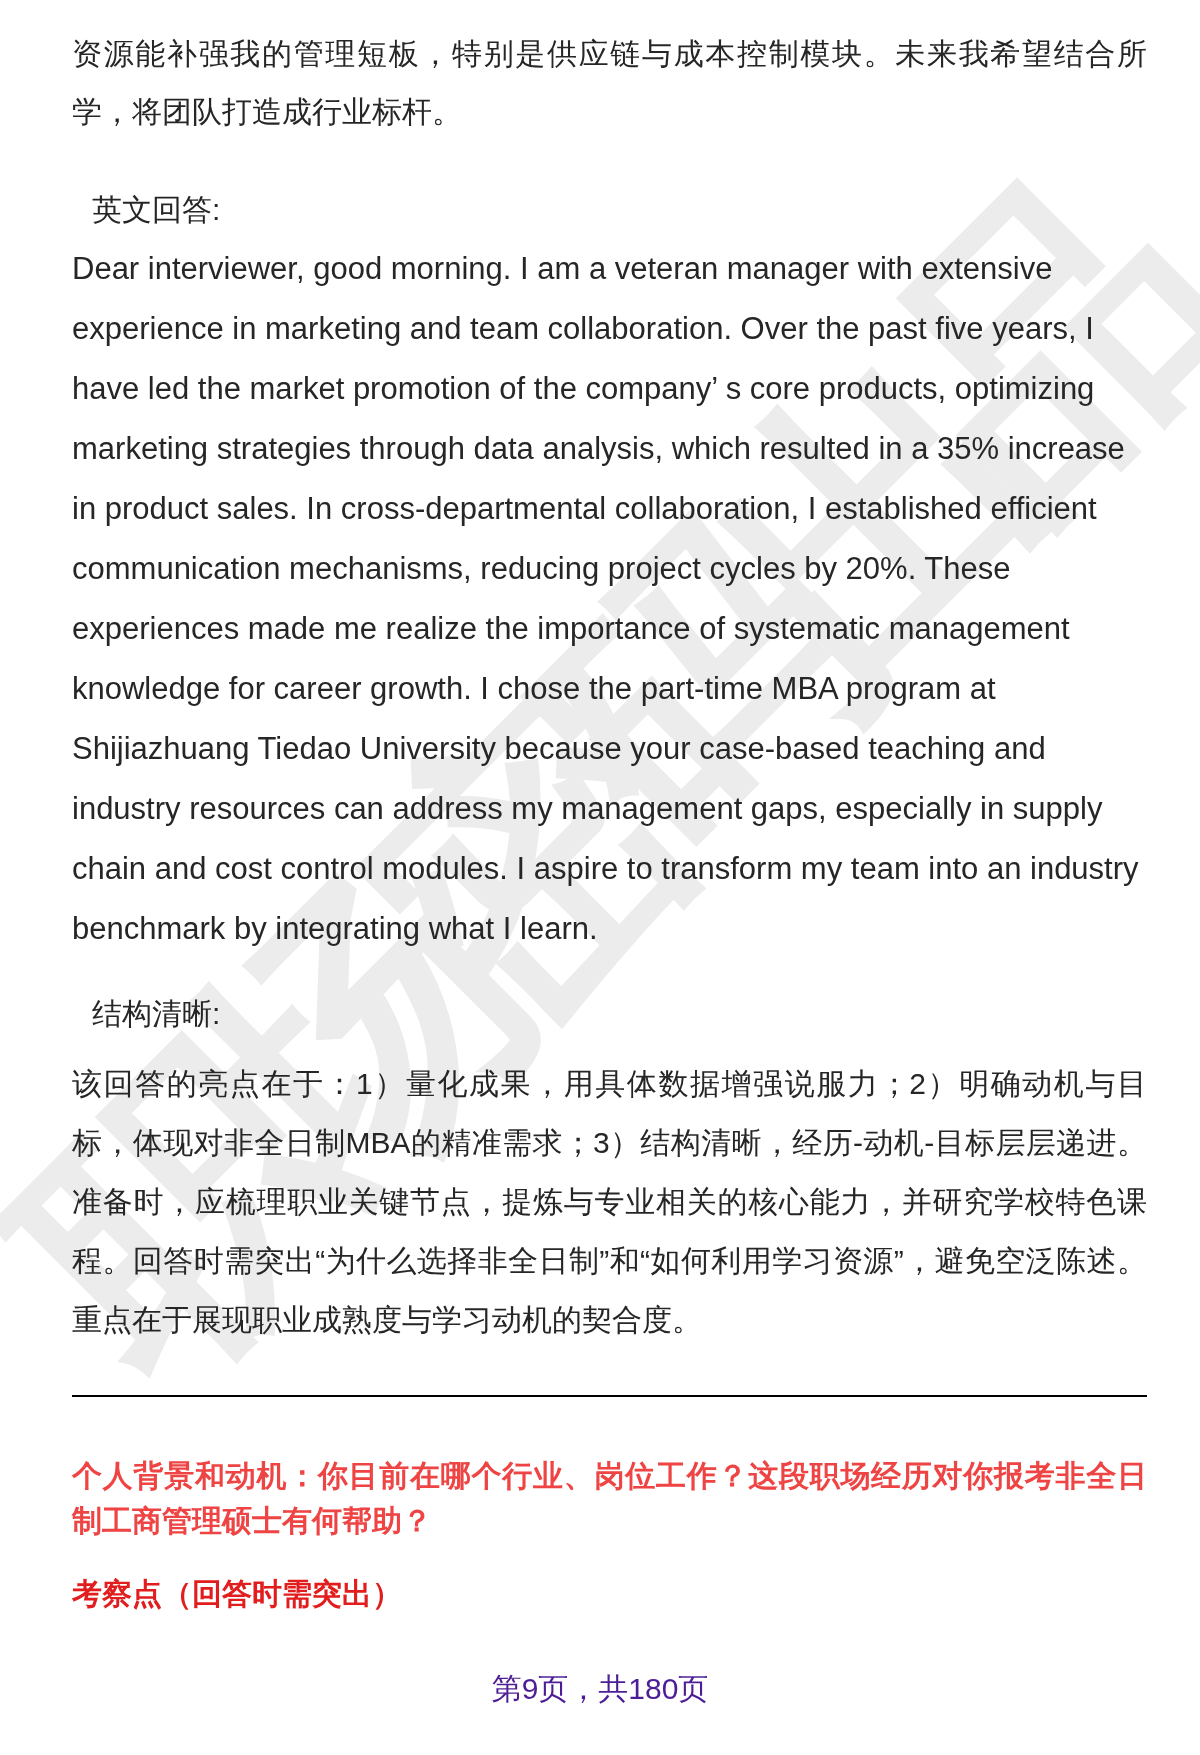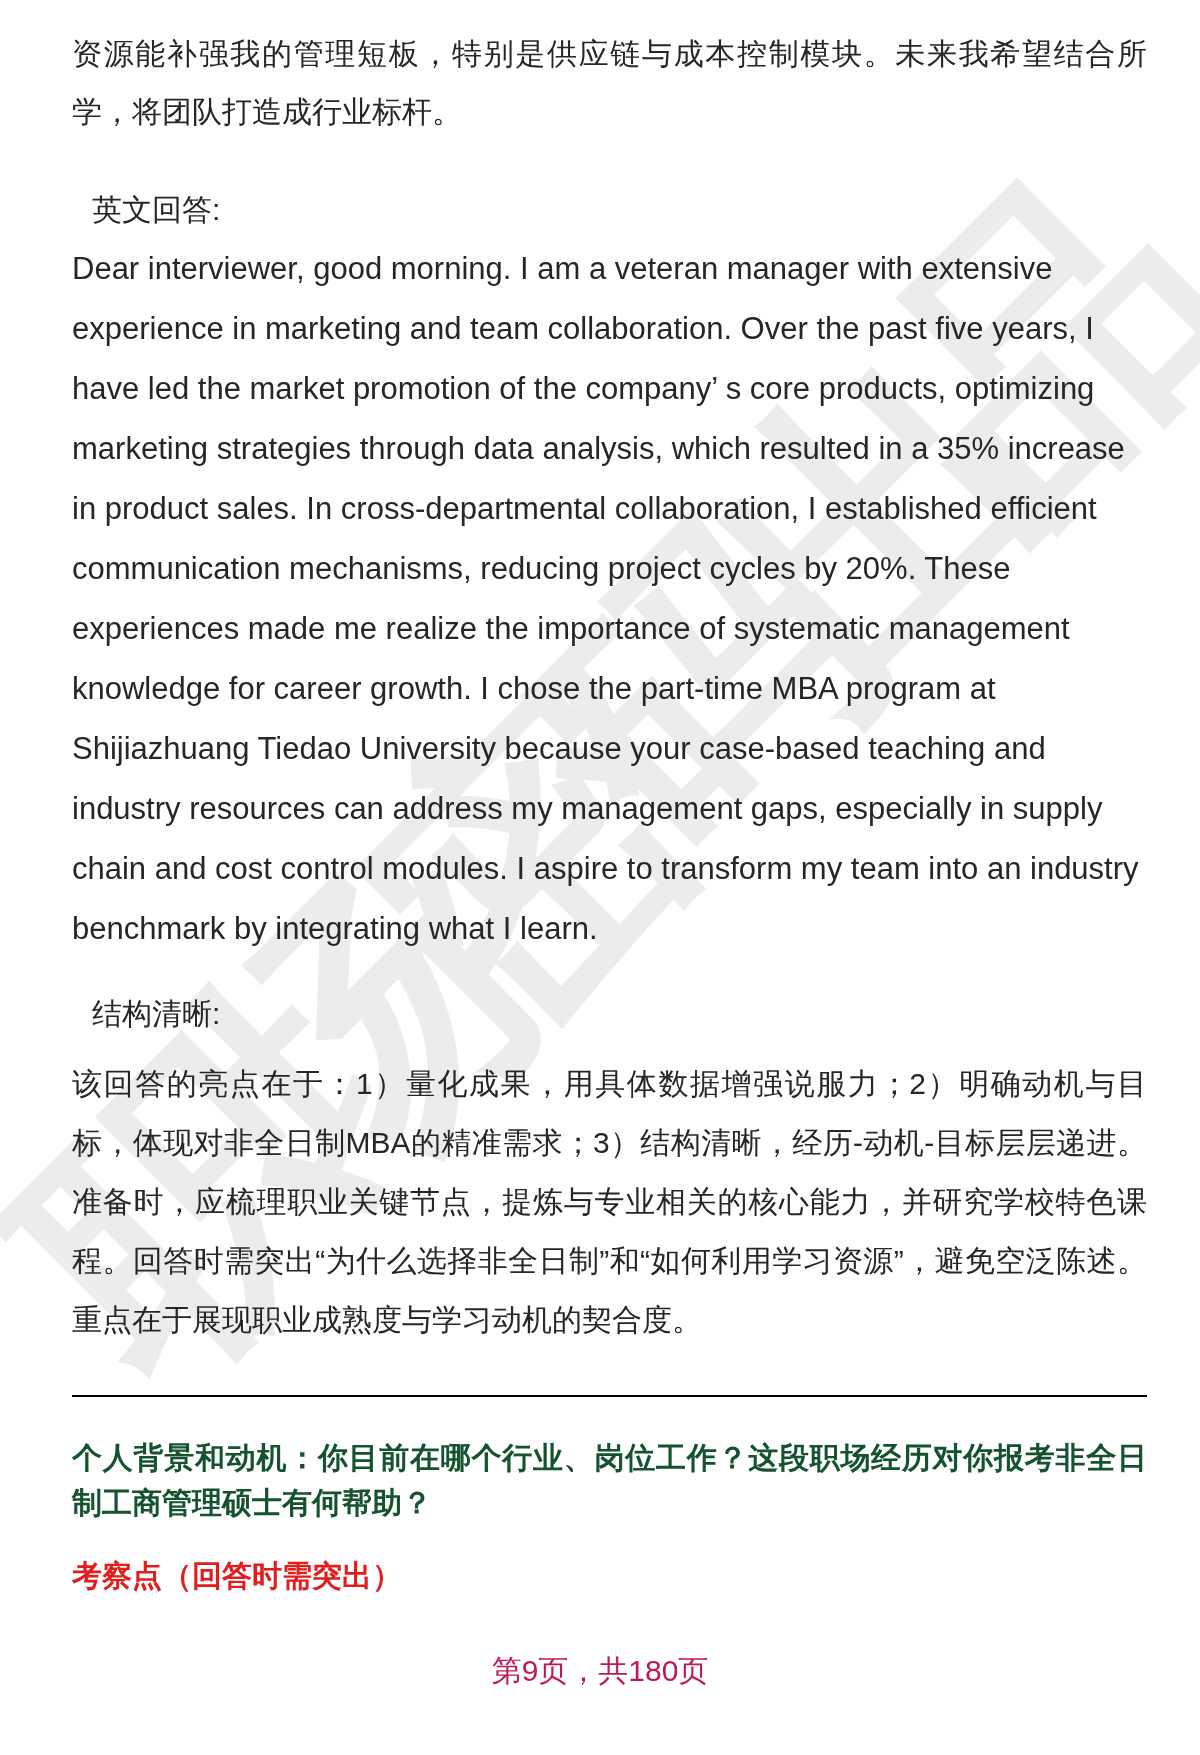--- a/index.html
+++ b/index.html
@@ -53,42 +53,42 @@
   }
   .label2 { margin-bottom: 11px; }
   .tips { line-height: 59px; }
   .divider {
     border: none;
     border-top: 2px solid #000000;
     margin: 46px 0 0 0;
     width: 100%;
   }
   .red-question {
-    margin-top: 38px;
+    margin-top: 56px;
     font-size: 30px;
     font-weight: 700;
     line-height: 45px;
-    color: #14532d;
+    color: #ef4444;
     text-align: justify;
   }
   .red-label {
     margin-top: 28px;
     font-size: 30px;
     font-weight: 700;
     line-height: 45px;
     color: #e11d1d;
   }
   .footer {
     position: relative;
     z-index: 1;
     margin-top: 45px;
     text-align: center;
     font-size: 30px;
     line-height: 56px;
-    color: #be185d;
+    color: #4c1d95;
   }
 </style>
 </head>
 <body>
 
 <div class="page">
 
   <div class="watermark">职场密码出品</div>
 
   <div class="content">

